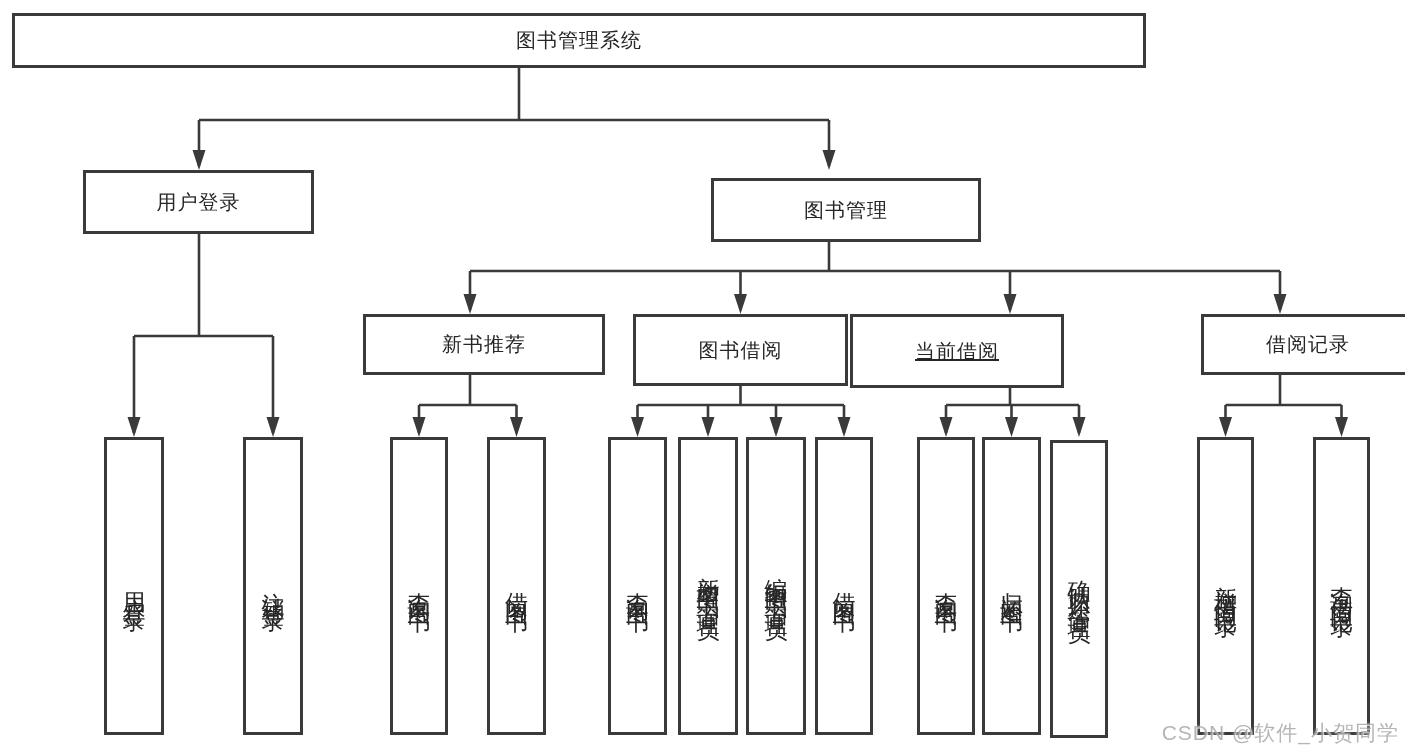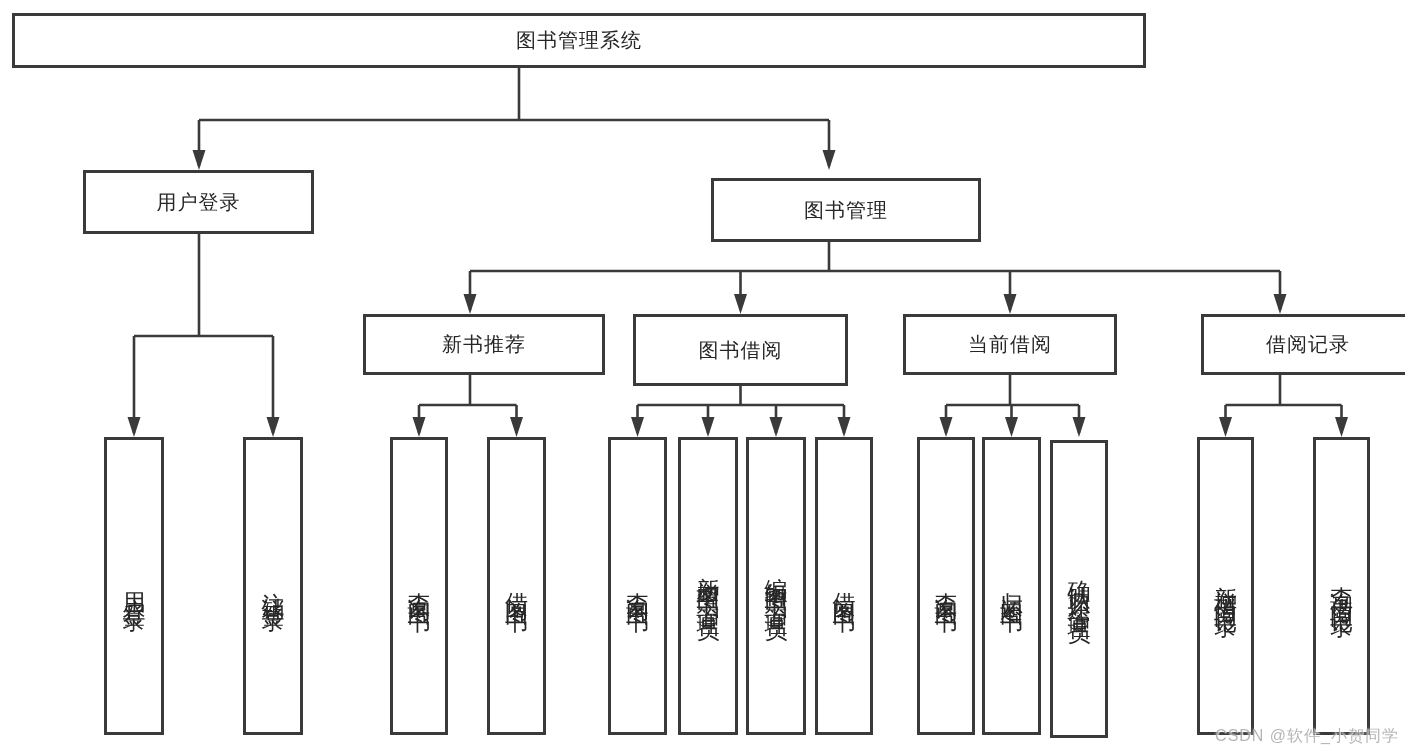--- a/index.html
+++ b/index.html
@@ -43,21 +43,21 @@
     font-size: 23px;
     letter-spacing: 6px;
     line-height: 1;
     white-space: nowrap;
   }
   .watermark {
     position: absolute;
     right: 6px;
     bottom: 0px;
     z-index: 5;
-    font-size: 16px;
+    font-size: 21px;
     letter-spacing: 1px;
     color: var(--watermark, #a9a9a9);
     opacity: 0.85;
     text-shadow: 1px 1px 1px rgba(255,255,255,0.95), 0 0 3px rgba(255,255,255,0.8);
     white-space: nowrap;
   }
 </style>
 </head>
 <body>
 
@@ -110,21 +110,21 @@
   <div class="node h-node" style="left:711px; top:170px; width:270px; height:64px;margin-top:8px;">
     <span>图书管理</span>
   </div>
 
   <div class="node h-node" style="left:363px; top:314px; width:242px; height:61px;">
     <span>新书推荐</span>
   </div>
   <div class="node h-node" style="left:633px; top:314px; width:215px; height:72px;">
     <span>图书借阅</span>
   </div>
-  <div class="node h-node" style="left:903px; top:314px; width:214px; height:61px;">
+  <div class="node h-node" style="left:850px; top:314px; width:214px; height:74px;text-decoration:underline;">
     <span>当前借阅</span>
   </div>
   <div class="node h-node" style="left:1201px; top:314px; width:214px; height:61px;">
     <span>借阅记录</span>
   </div>
 
   <div class="node v-node" style="left:104px; top:437px; width:60px; height:298px;">
     <span>用户登录</span>
   </div>
   <div class="node v-node" style="left:243px; top:437px; width:60px; height:298px;">

